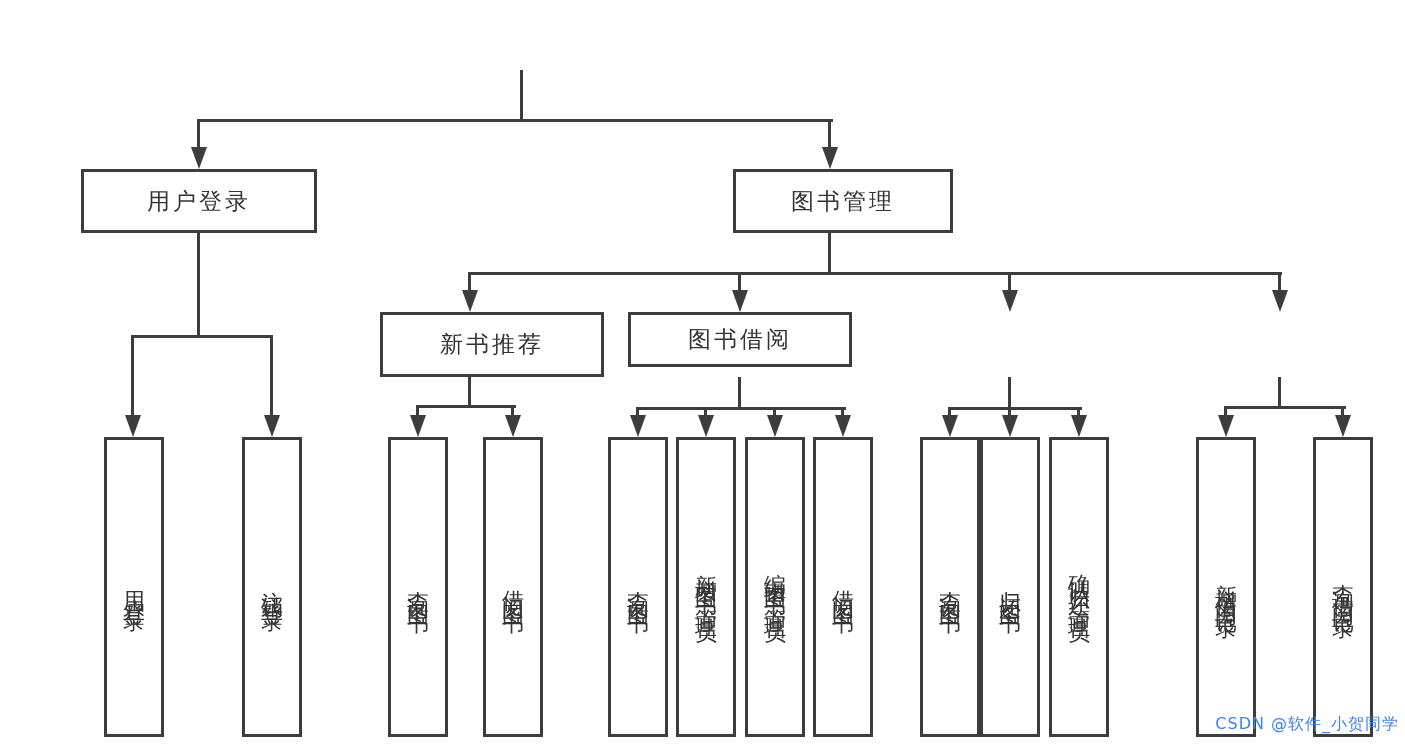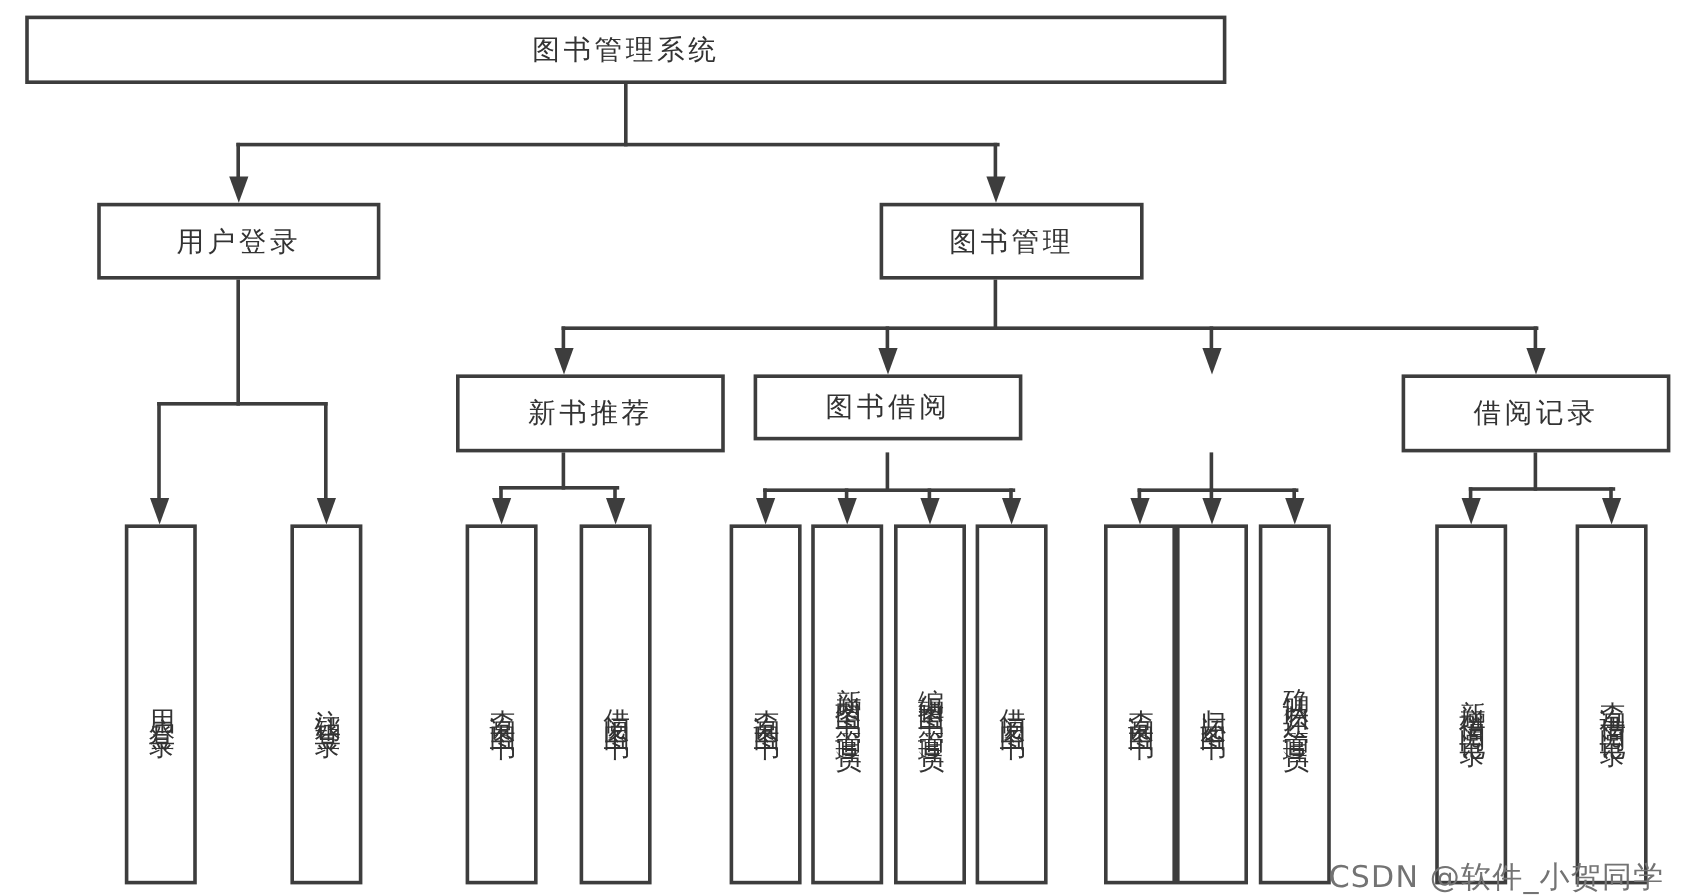--- a/index.html
+++ b/index.html
@@ -50,41 +50,39 @@
   .ar {
     position: absolute;
     width: 0; height: 0;
     border-left: 8px solid transparent;
     border-right: 8px solid transparent;
     border-top: 22px solid #3d3d3d;
   }
   .watermark {
     position: absolute;
     top: 714px;
-    right: 18px;
-    font-size: 25px;
-    color: #737373;
+    right: 6px;
+    font-size: 16px;
+    color: #3b82f6;
     letter-spacing: 1px;
     z-index: 5;
     white-space: nowrap;
   }
 </style>
 </head>
 <body>
 
 <div id="stage">
 
-  <div class="hbox" style="left:21px; top:13px; width:1001px; height:57px">图书管理系统</div>
 
   <div class="hbox" style="left:81px; top:169px; width:236px; height:64px">用户登录</div>
   <div class="hbox" style="left:733px; top:169px; width:220px; height:64px">图书管理</div>
 
   <div class="hbox" style="left:380px; top:312px; width:224px; height:65px">新书推荐</div>
   <div class="hbox" style="left:628px; top:312px; width:224px; height:55px">图书借阅</div>
-  <div class="hbox" style="left:1168px; top:312px; width:224px; height:65px">借阅记录</div>
 
   <div class="vbox" style="left:104px">用户登录</div>
   <div class="vbox" style="left:242px">注销登录</div>
 
   <div class="vbox" style="left:388px">查询图书</div>
   <div class="vbox" style="left:483px">借阅图书</div>
 
   <div class="vbox" style="left:608px">查询图书</div>
   <div class="vbox" style="left:676px">新增图书（管理员）</div>
   <div class="vbox" style="left:745px">编辑图书（管理员）</div>

